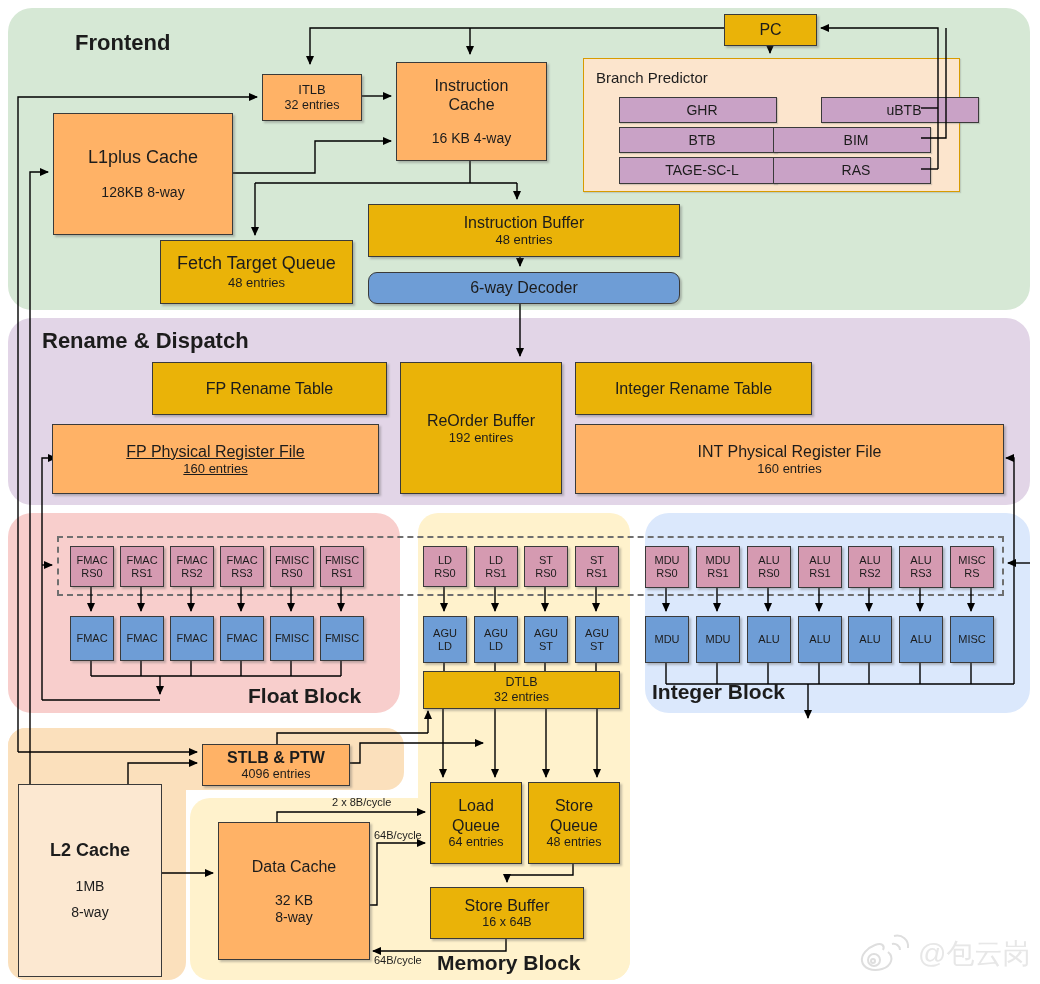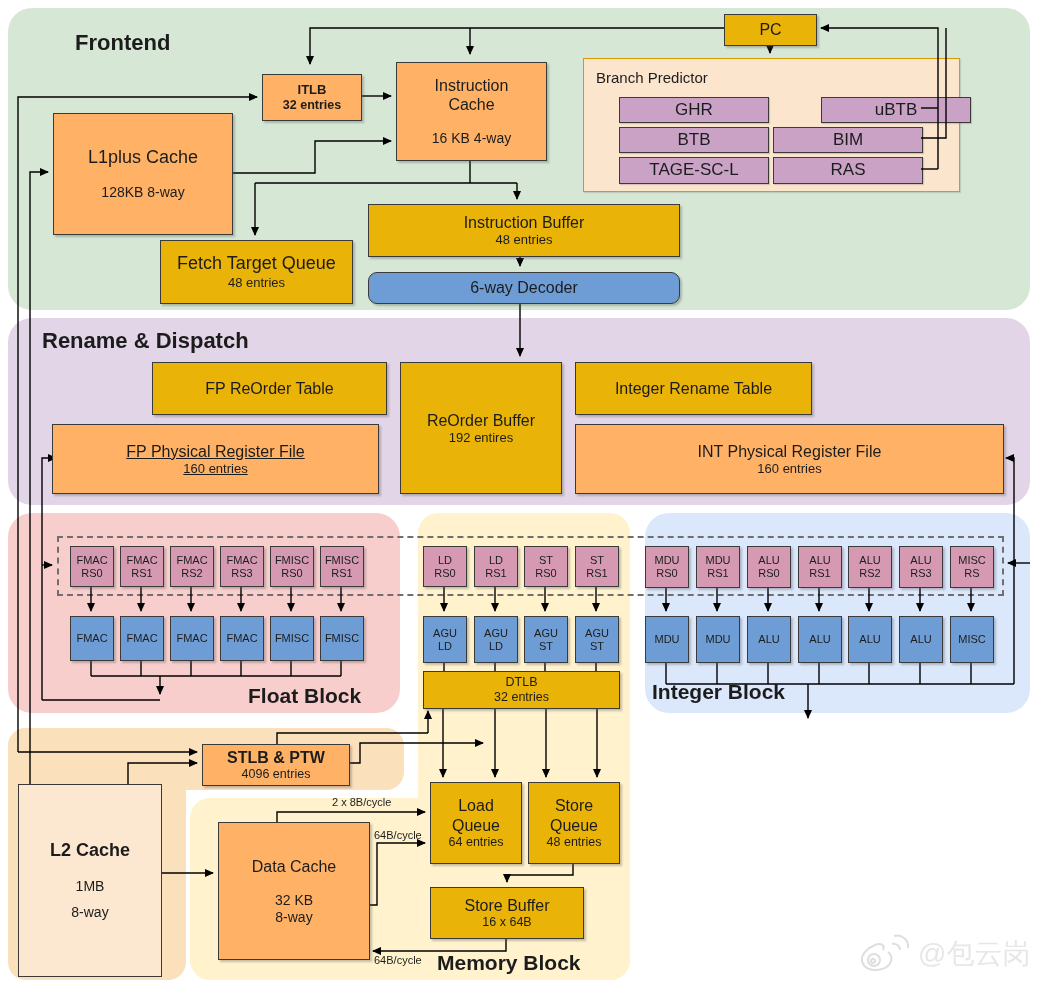--- a/index.html
+++ b/index.html
@@ -18,21 +18,21 @@
   .bp-panel{background:#fce5cd;border:1.5px solid #d79b00;z-index:2;box-shadow:1px 1px 1px rgba(120,120,120,.25);}
   .unit{font-size:11px;white-space:pre-line;line-height:1.18;}
   .t18{font-size:18px;} .t16{font-size:16px;}
   .t14{font-size:14px;} .t13{font-size:13px;} .t12{font-size:12.5px;}
   .bold{font-weight:bold;} .gap10{height:10px;} .gap16{height:16px;}
   .sectitle{position:absolute;font-weight:bold;font-size:22px;z-index:5;}
   .blocktitle{position:absolute;font-weight:bold;font-size:21px;z-index:5;}
   .flowlabel{position:absolute;font-size:11px;z-index:5;}
   .bp-label{position:absolute;left:12px;top:10px;font-size:15px;}
   .bp-unit{position:absolute;background:#c9a2c6;border:1px solid #3a3a3a;display:flex;
-           align-items:center;justify-content:center;font-size:17px;box-shadow:1px 1px 1px rgba(120,120,120,.3);}
+           align-items:center;justify-content:center;font-size:14px;box-shadow:1px 1px 1px rgba(120,120,120,.3);padding-left:8px;}
   .watermark{position:absolute;z-index:6;color:#e7e7e7;font-size:28px;display:flex;align-items:center;gap:6px;}
 </style>
 </head>
 <body>
 
 <div id="stage">
 
   <div class="container" style="left:8px;top:8px;width:1022px;height:302px;background:#d6e8d5;"></div>
   <div class="container" style="left:8px;top:318px;width:1022px;height:187px;background:#e2d5e7;"></div>
   <div class="container" style="left:8px;top:513px;width:392px;height:200px;background:#f8cecc;"></div>
@@ -158,21 +158,21 @@
 
   <div class="sectitle" style="left:75px;top:30px;">Frontend</div>
   <div class="sectitle" style="left:42px;top:328px;">Rename &amp; Dispatch</div>
   <div class="blocktitle" style="left:248px;top:684px;">Float Block</div>
   <div class="blocktitle" style="left:652px;top:680px;">Integer Block</div>
   <div class="blocktitle" style="left:437px;top:951px;width:172px;">Memory Block</div>
 
   <div class="box purple t16" style="left:724px;top:14px;width:91px;height:30px;">
     <div>PC</div>
   </div>
-  <div class="box orange" style="left:262px;top:74px;width:98px;height:45px;font-weight:bold;">
+  <div class="box orange" style="left:262px;top:74px;width:98px;height:45px;">
     <div class="t13">ITLB</div>
     <div class="t12">32 entries</div>
   </div>
   <div class="box orange" style="left:396px;top:62px;width:149px;height:97px;">
     <div class="t16" style="width:110px;">Instruction Cache</div>
     <div class="gap16"></div>
     <div class="t14">16 KB 4-way</div>
   </div>
   <div class="box orange" style="left:53px;top:113px;width:178px;height:120px;">
     <div class="t18">L1plus Cache</div>
@@ -185,21 +185,21 @@
   </div>
   <div class="box purple" style="left:368px;top:204px;width:310px;height:51px;">
     <div class="t16">Instruction Buffer</div>
     <div class="t13">48 entries</div>
   </div>
   <div class="box blueunit" style="left:368px;top:272px;width:310px;height:30px;border-radius:9px;">
     <div class="t16">6-way Decoder</div>
   </div>
 
   <div class="box purple" style="left:152px;top:362px;width:233px;height:51px;">
-    <div class="t16">FP ReOrder Table</div>
+    <div class="t16">FP Rename Table</div>
   </div>
   <div class="box purple" style="left:400px;top:362px;width:160px;height:130px;">
     <div class="t16">ReOrder Buffer</div>
     <div class="t13">192 entires</div>
   </div>
   <div class="box purple" style="left:575px;top:362px;width:235px;height:51px;">
     <div class="t16">Integer Rename Table</div>
   </div>
   <div class="box orange" style="left:52px;top:424px;width:325px;height:68px;text-decoration:underline;">
     <div class="t16">FP Physical Register File</div>

